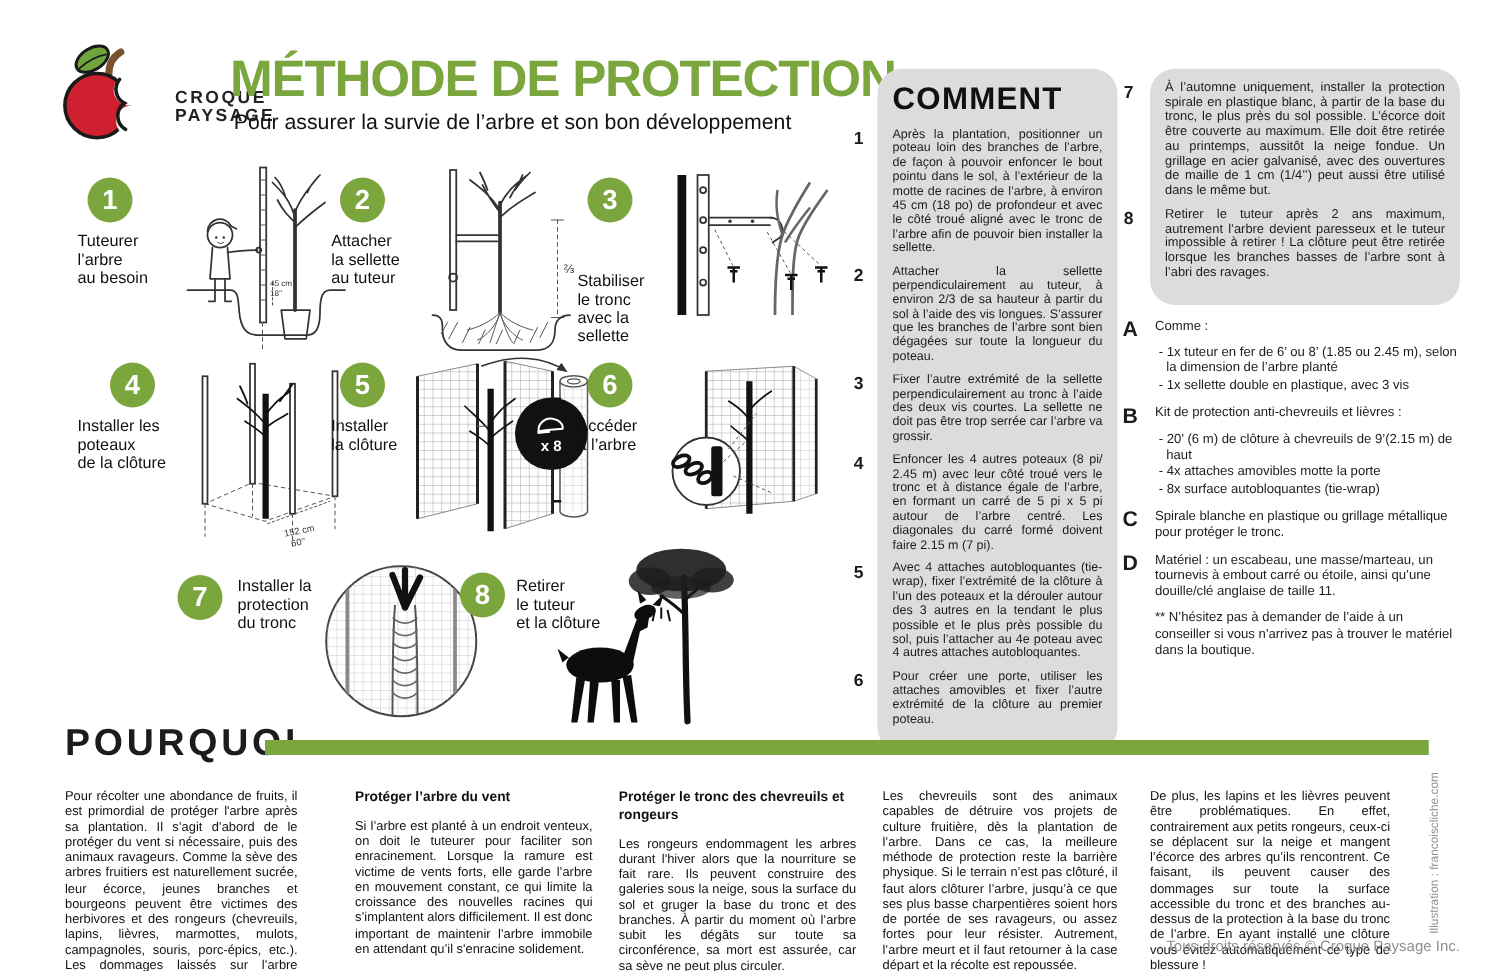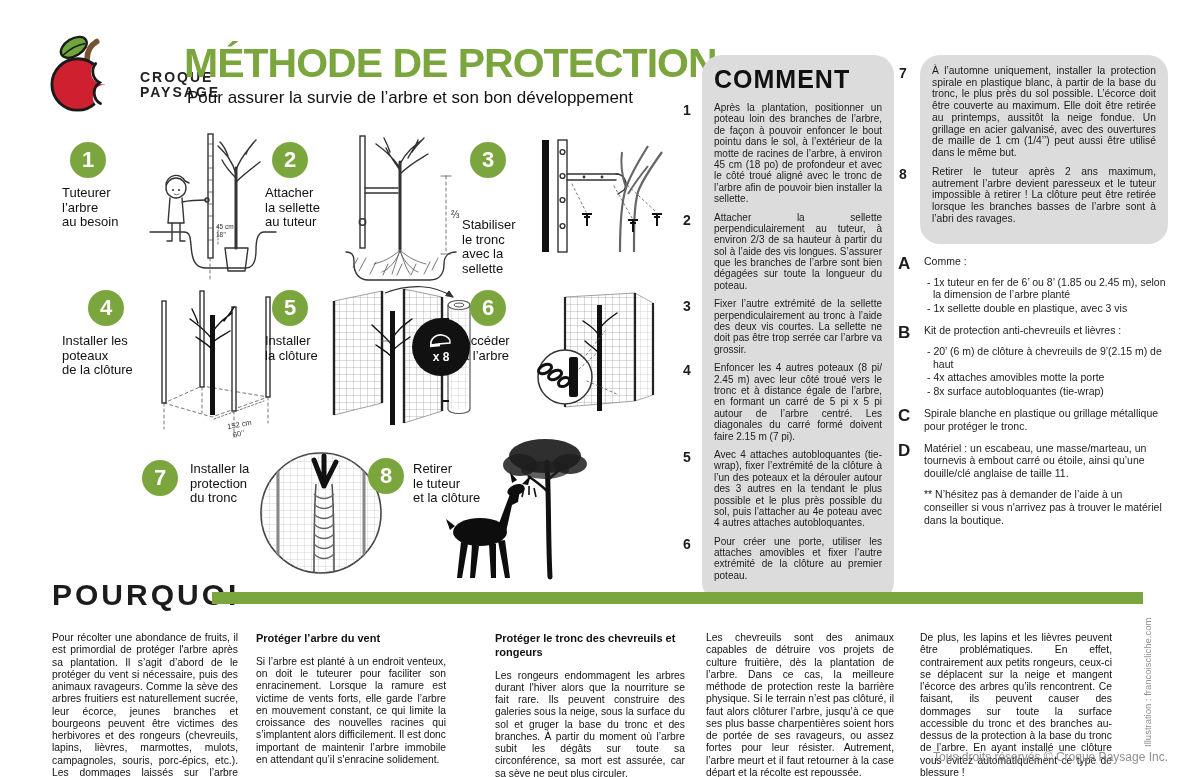--- a/index.html
+++ b/index.html
@@ -382,21 +382,21 @@
       <div class="b-body">** N’hésitez pas à demander de l’aide à un conseiller si vous n'arrivez pas à trouver le matériel dans la boutique.</div>
     </div>
   </div>
 
   <div class="pq-title">POURQUOI</div>
   <div class="pq-bar"></div>
 
   <div class="pq-col" style="left:52px;width:186px;">
     <div>Pour récolter une abondance de fruits, il est primordial de protéger l'arbre après sa plantation. Il s’agit d’abord de le protéger du vent si nécessaire, puis des animaux ravageurs. Comme la sève des arbres fruitiers est naturellement sucrée, leur écorce, jeunes branches et bourgeons peuvent être victimes des herbivores et des rongeurs (chevreuils, lapins, lièvres, marmottes, mulots, campagnoles, souris, porc-épics, etc.). Les dommages laissés sur l’arbre peuvent être décisifs sur sa productivité, voire fatals.</div>
   </div>
-  <div class="pq-col" style="left:256px;width:190px;">
+  <div class="pq-col" style="left:284px;width:190px;">
     <div class="pq-head">Protéger l’arbre du vent</div>
     <div>Si l’arbre est planté à un endroit venteux, on doit le tuteurer pour faciliter son enracinement. Lorsque la ramure est victime de vents forts, elle garde l’arbre en mouvement constant, ce qui limite la croissance des nouvelles racines qui s’implantent alors difficilement. Il est donc important de maintenir l’arbre immobile en attendant qu’il s'enracine solidement.</div>
   </div>
   <div class="pq-col" style="left:495px;width:190px;">
     <div class="pq-head">Protéger le tronc des chevreuils et rongeurs</div>
     <div>Les rongeurs endommagent les arbres durant l'hiver alors que la nourriture se fait rare. Ils peuvent construire des galeries sous la neige, sous la surface du sol et gruger la base du tronc et des branches. À partir du moment où l’arbre subit les dégâts sur toute sa circonférence, sa mort est assurée, car sa sève ne peut plus circuler.</div>
   </div>
   <div class="pq-col" style="left:706px;width:188px;">
     <div>Les chevreuils sont des animaux capables de détruire vos projets de culture fruitière, dès la plantation de l’arbre. Dans ce cas, la meilleure méthode de protection reste la barrière physique. Si le terrain n’est pas clôturé, il faut alors clôturer l’arbre, jusqu’à ce que ses plus basse charpentières soient hors de portée de ses ravageurs, ou assez fortes pour leur résister. Autrement, l’arbre meurt et il faut retourner à la case départ et la récolte est repoussée.</div>
   </div>

